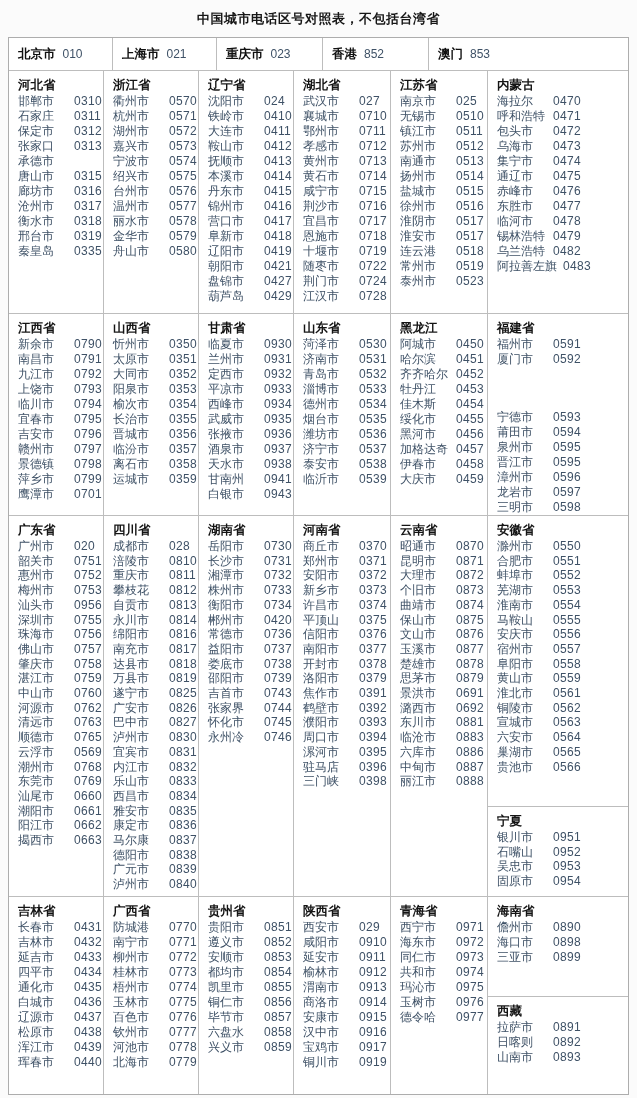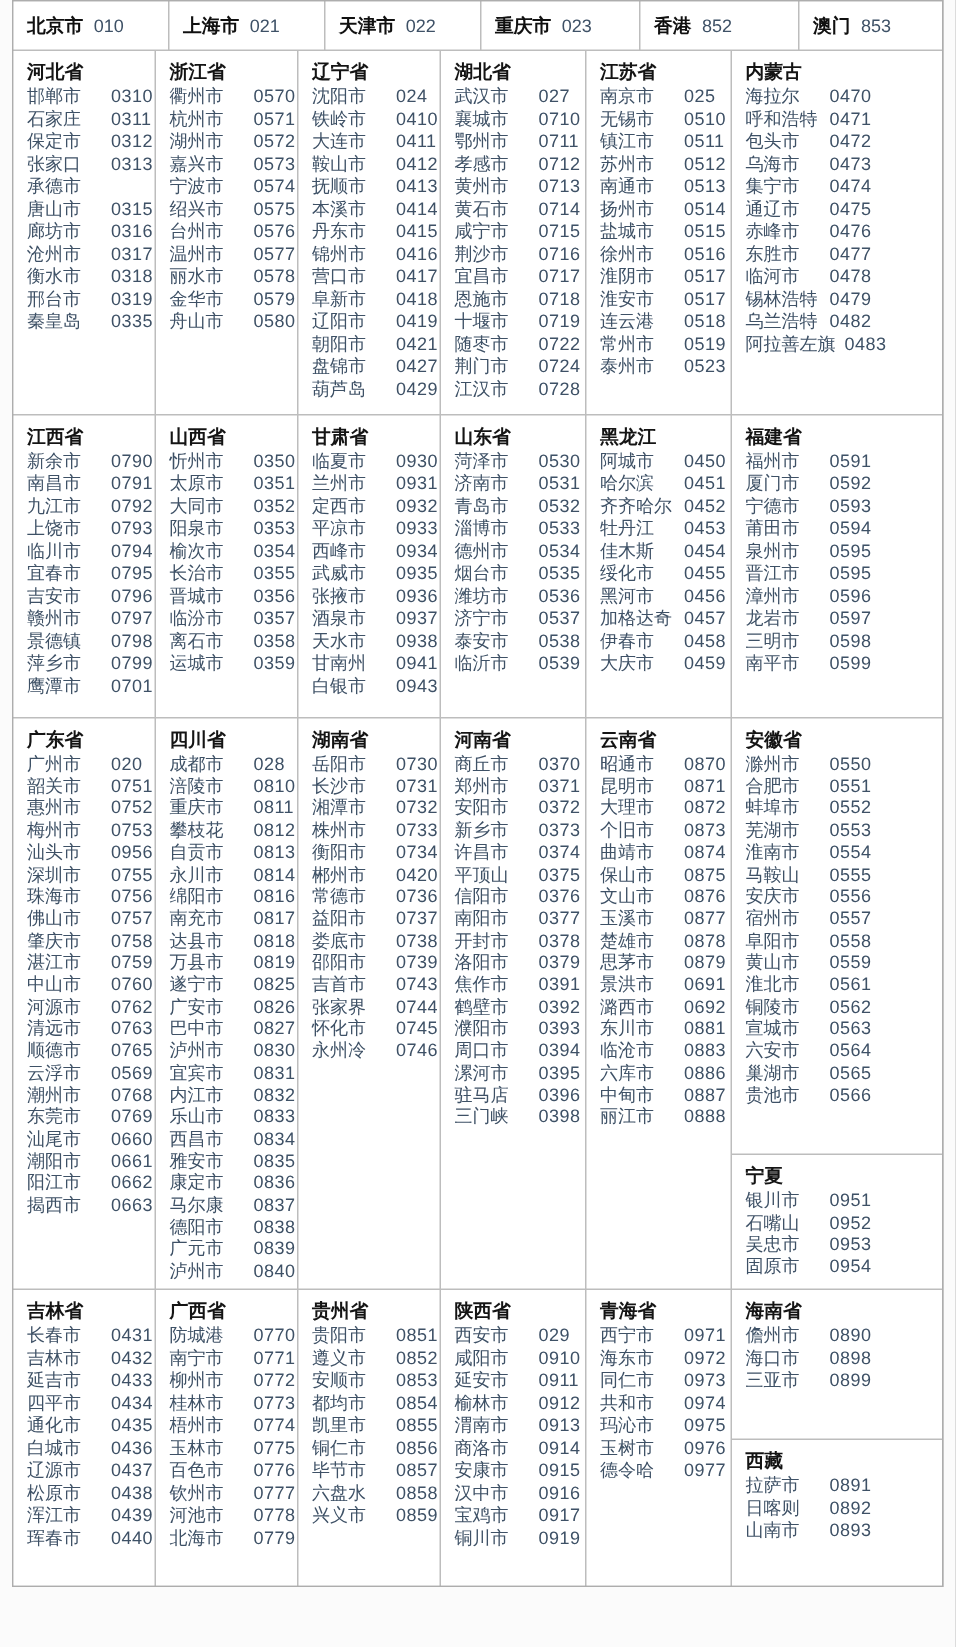--- a/index.html
+++ b/index.html
@@ -51,33 +51,30 @@
     line-height:15px;white-space:nowrap;
   }
   .band-b2 .row{line-height:14.7px;}
   .city{display:inline-block;min-width:50px;}
   .code{margin-left:6px;letter-spacing:.3px;}
 </style>
 </head>
 <body>
 
 <div class="page">
+  <div class="title">中国城市电话区号对照表，不包括台湾省</div>
   <div class="table">
       <div class="hrow">
         <div class="hcell col-c0">
           <div class="hname">北京市</div>
           <div class="hcode">010</div>
         </div>
         <div class="hcell col-c1">
           <div class="hname">上海市</div>
           <div class="hcode">021</div>
-        </div>
-        <div class="hcell col-c2">
-          <div class="hname">天津市</div>
-          <div class="hcode">022</div>
         </div>
         <div class="hcell col-c3">
           <div class="hname">重庆市</div>
           <div class="hcode">023</div>
         </div>
         <div class="hcell col-c4">
           <div class="hname">香港</div>
           <div class="hcode">852</div>
         </div>
         <div class="hcell col-c5">
@@ -268,21 +265,21 @@
             <div class="row"><div class="city" style="display: inline-block;">加格达奇</div><div class="code" style="display: inline;">0457</div></div>
             <div class="row"><div class="city" style="display: inline-block;">伊春市</div><div class="code" style="display: inline;">0458</div></div>
             <div class="row"><div class="city" style="display: inline-block;">大庆市</div><div class="code" style="display: inline;">0459</div></div>
           </div>
         </div>
         <div class="col col-c5">
           <div class="cell">
             <div class="province">福建省</div>
             <div class="row"><div class="city" style="display: inline-block;">福州市</div><div class="code" style="display: inline;">0591</div></div>
             <div class="row"><div class="city" style="display: inline-block;">厦门市</div><div class="code" style="display: inline;">0592</div></div>
-            <div class="row"><div class="city" style="display: inline-block;">宁德市</div><div class="code" style="display: inline;">0593</div></div>
+            <div class="row"><div class="city" style="display: inline-block; margin-top: 43px;">宁德市</div><div class="code" style="display: inline;">0593</div></div>
             <div class="row"><div class="city" style="display: inline-block;">莆田市</div><div class="code" style="display: inline;">0594</div></div>
             <div class="row"><div class="city" style="display: inline-block;">泉州市</div><div class="code" style="display: inline;">0595</div></div>
             <div class="row"><div class="city" style="display: inline-block;">晋江市</div><div class="code" style="display: inline;">0595</div></div>
             <div class="row"><div class="city" style="display: inline-block;">漳州市</div><div class="code" style="display: inline;">0596</div></div>
             <div class="row"><div class="city" style="display: inline-block;">龙岩市</div><div class="code" style="display: inline;">0597</div></div>
             <div class="row"><div class="city" style="display: inline-block;">三明市</div><div class="code" style="display: inline;">0598</div></div>
             <div class="row"><div class="city" style="display: inline-block;">南平市</div><div class="code" style="display: inline;">0599</div></div>
           </div>
         </div>
       </div>

